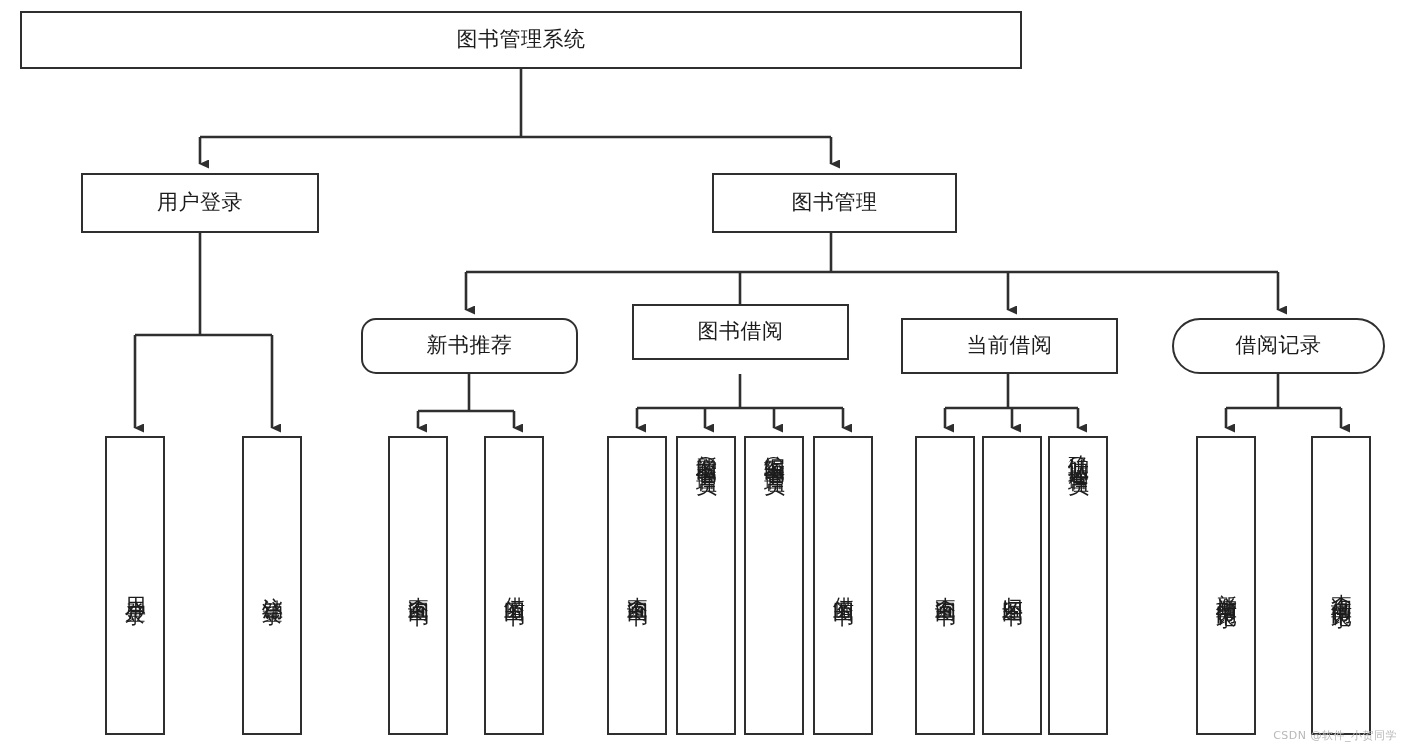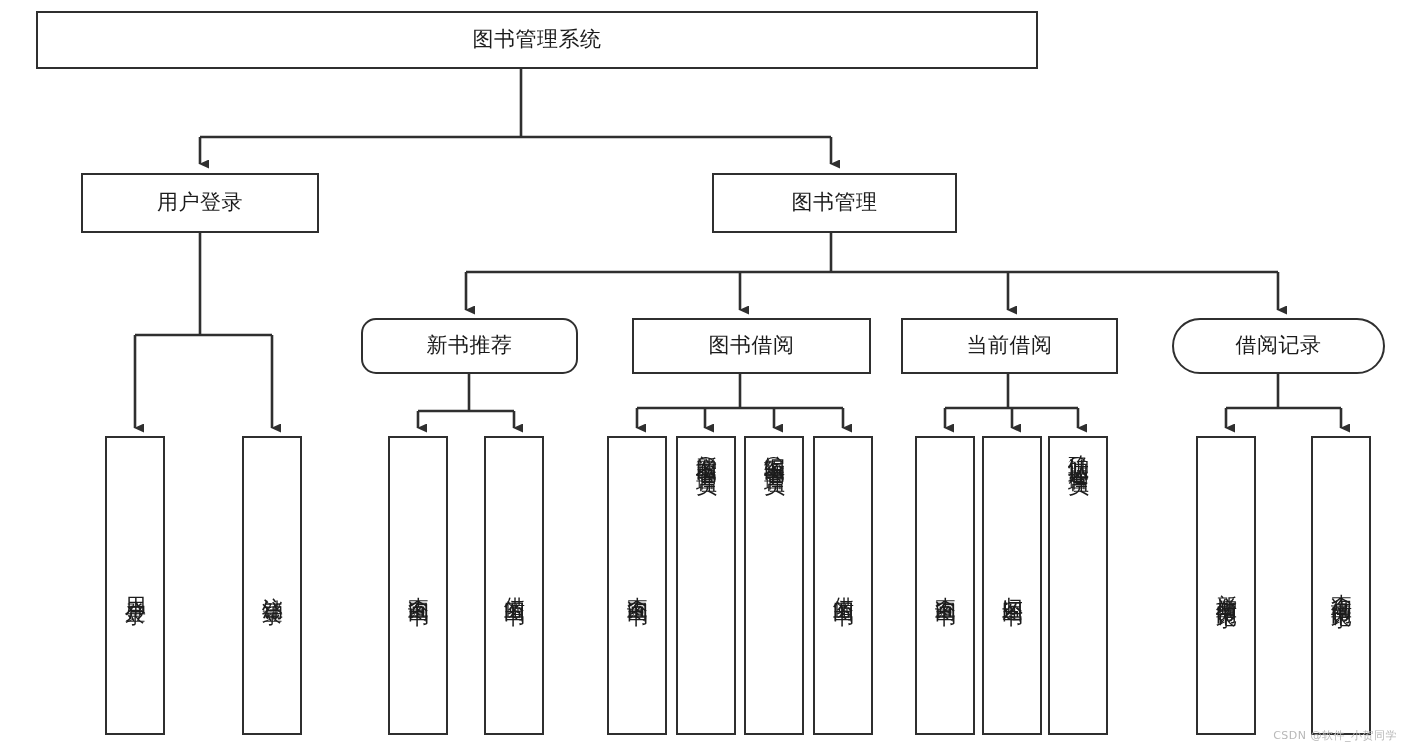--- a/index.html
+++ b/index.html
@@ -118,35 +118,35 @@
       <path d="M 1012 408 L 1012 428" marker-end="url(#arrowhead)"></path>
       <path d="M 1078 408 L 1078 428" marker-end="url(#arrowhead)"></path>
 
       <path d="M 1278 374 L 1278 408"></path>
       <path d="M 1226 408 L 1341 408"></path>
       <path d="M 1226 408 L 1226 428" marker-end="url(#arrowhead)"></path>
       <path d="M 1341 408 L 1341 428" marker-end="url(#arrowhead)"></path>
     </g>
   </svg>
 
-  <div class="node" style="left:36px; top:11px; width:1002px; height:58px;">
+  <div class="node" style="left:20px; top:11px; width:1002px; height:58px;">
     <span class="label">图书管理系统</span>
   </div>
 
   <div class="node" style="left:81px; top:173px; width:238px; height:60px;">
     <span class="label">用户登录</span>
   </div>
   <div class="node" style="left:712px; top:173px; width:245px; height:60px;">
     <span class="label">图书管理</span>
   </div>
 
   <div class="node" style="left:361px; top:318px; width:217px; height:56px;border-radius:15px;">
     <span class="label">新书推荐</span>
   </div>
-  <div class="node" style="left:632px; top:318px; width:239px; height:56px;text-align:center;">
+  <div class="node" style="left:632px; top:304px; width:217px; height:56px;text-align:center;">
     <span class="label">图书借阅</span>
   </div>
   <div class="node" style="left:901px; top:318px; width:217px; height:56px;">
     <span class="label">当前借阅</span>
   </div>
   <div class="node" style="left:1172px; top:318px; width:213px; height:56px;border-radius:28px;">
     <span class="label">借阅记录</span>
   </div>
 
   <div class="node vertical centered" style="left:105px; top:436px; width:60px; height:299px;">

